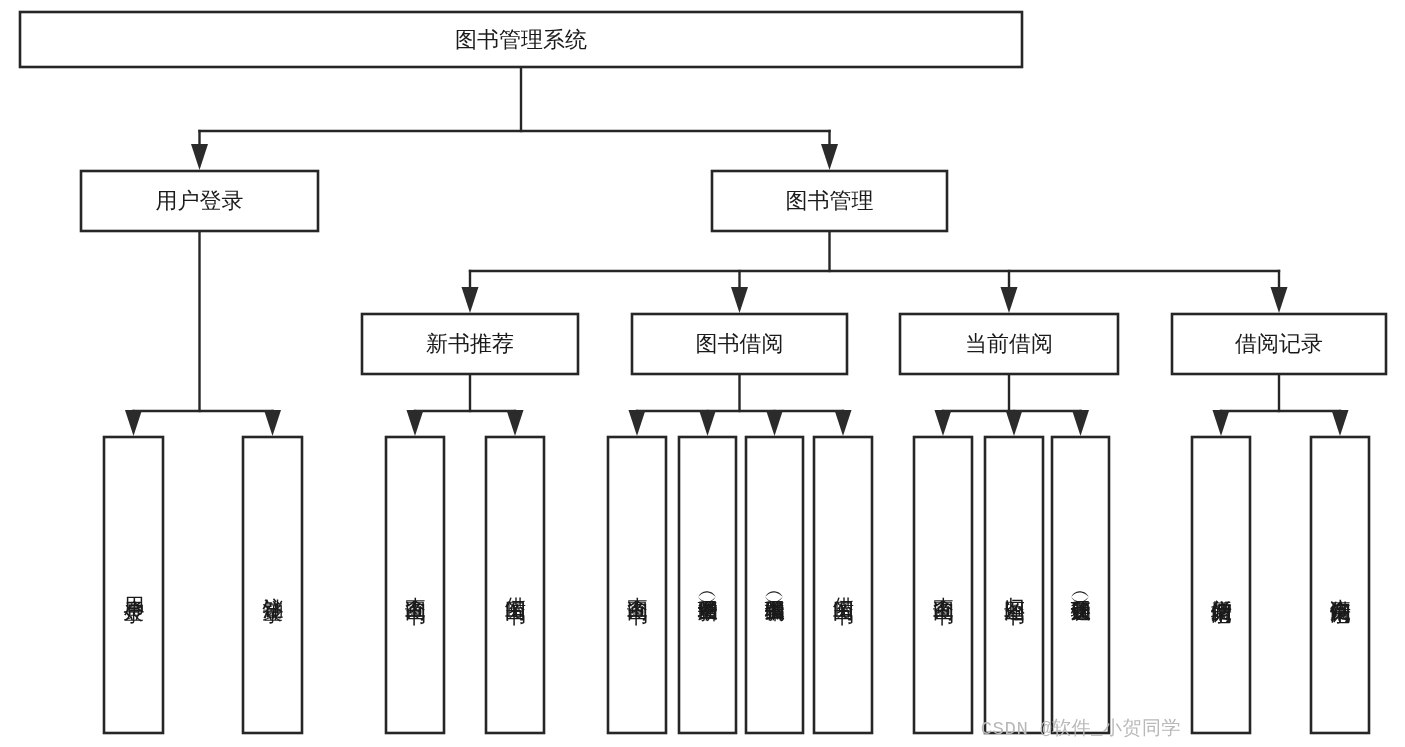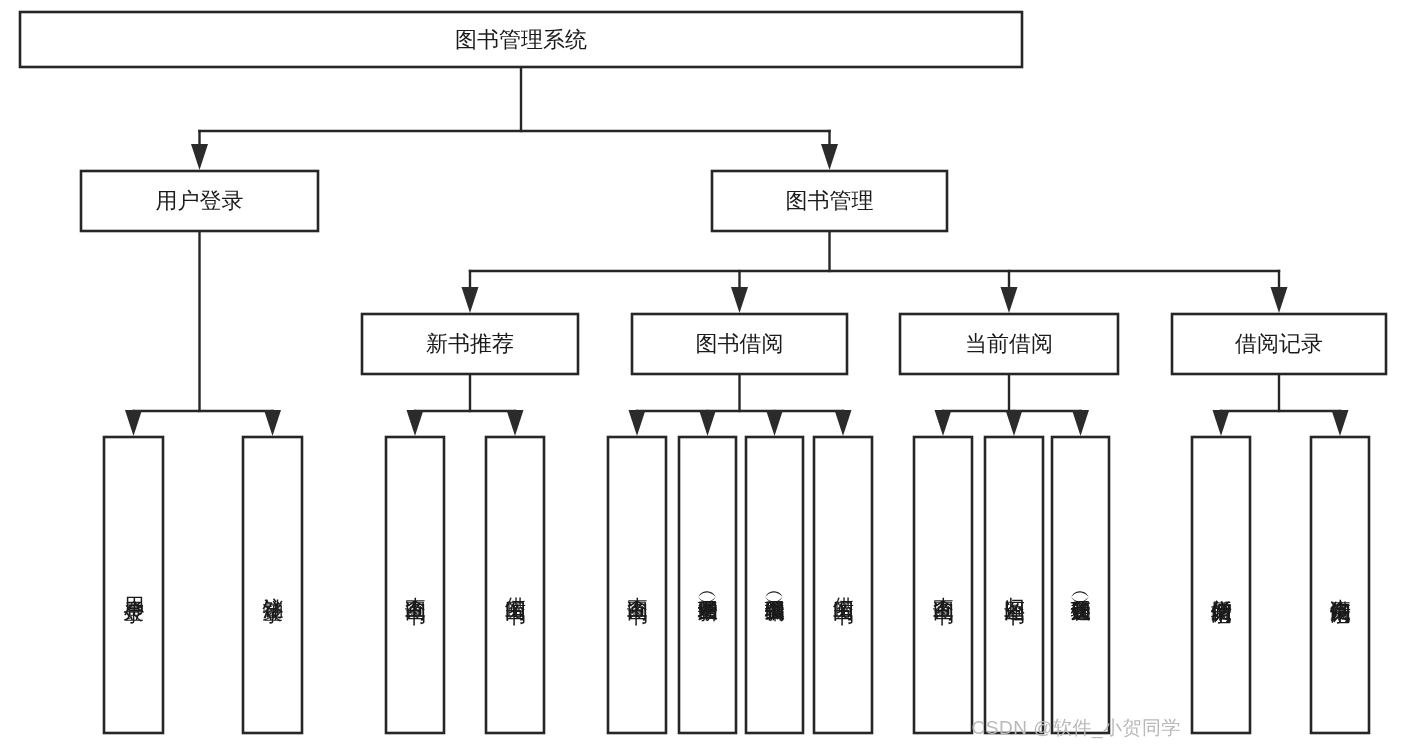--- a/index.html
+++ b/index.html
@@ -58,21 +58,21 @@
     color: #1a1a1a;
     letter-spacing: 2.5px;
     text-align: center;
     white-space: nowrap;
     pointer-events: none;
   }
   .watermark {
     position: absolute;
     right: 14px;
     bottom: 6px;
-    font-family: Liberation Sans, sans-serif;
+    font-family: Liberation Mono, monospace;
     font-size: 19px;
     color: #b9b9b9;
     white-space: nowrap;
     letter-spacing: 0.5px;
   }
 </style>
 </head>
 <body>
 
 <div id="diagram-root">

